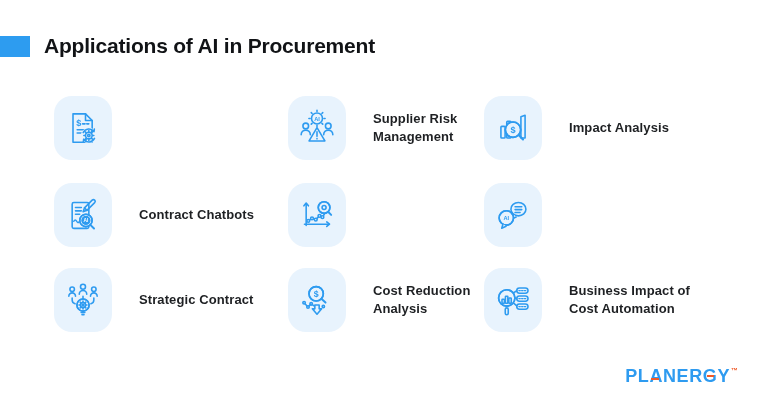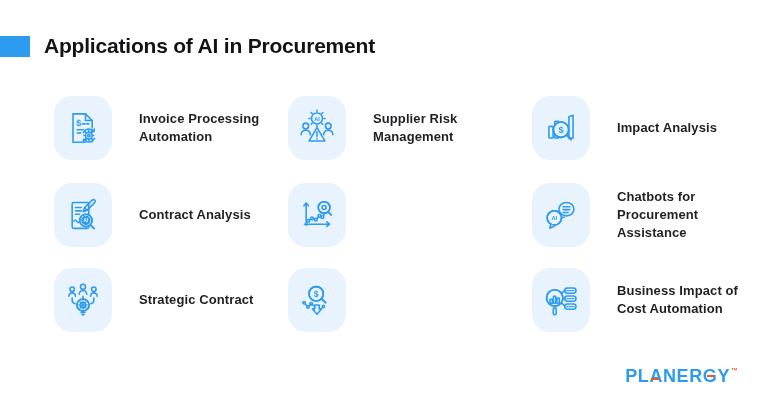--- a/index.html
+++ b/index.html
@@ -34,21 +34,21 @@
   }
   
   .grid{
     position:absolute; top:96px; left:54px; width:694px;
   }
   .row{display:flex;}
   .row-1{margin-bottom:23px;}
   .row-2{margin-bottom:21px;}
   .cell{display:flex; align-items:center; gap:27px;}
   .cell-1{width:234px;}
-  .cell-2{width:244px;}
+  .cell-2{width:196px;}
   .cell-3{flex:1;}
   .tile{
     width:58px; height:64px; border-radius:18px;
     background:var(--tile_bg);
     display:flex; align-items:center; justify-content:center;
     flex:0 0 auto;
   }
   .tile svg{color:var(--icon_stroke); display:block;}
   .item-label{
     font-size:13px; font-weight:700; color:var(--text);
@@ -96,22 +96,20 @@
           <path d="M23.5 19h3M28.5 19h2.5"></path>
           <path d="M17 26h9M17 30h7"></path>
           <circle cx="31" cy="33" r="9.4" style="fill:var(--tile_bg)" stroke="none"></circle>
           <path d="M24.2 29.5a7.6 7.6 0 0 1 13-1.2M37.2 28.3l-3.1-0.5M37.2 28.3l0.4-3.1"></path>
           <path d="M37.8 36.5a7.6 7.6 0 0 1-13 1.2M24.8 37.7l3.1 0.5M24.8 37.7l-0.4 3.1"></path>
           <circle cx="31" cy="33" r="4"></circle>
           <circle cx="31" cy="33" r="1.4"></circle>
           <path d="M31 28.2v-1.2M31 37.8v1.2M35.8 33h1.2M26.2 33h-1.2M34.4 29.6l0.9-0.9M27.6 36.4l-0.9 0.9M34.4 36.4l0.9 0.9M27.6 29.6l-0.9-0.9"></path>
         </svg>
       </div>
-      <div class="item-label">Invoice Processing
-Automation</div>
     </div>
 
     <div class="cell cell-2">
       <div class="tile">
         <svg width="40" height="40" viewBox="0 0 48 48" fill="none" stroke="currentColor" stroke-width="1.9" stroke-linecap="round" stroke-linejoin="round">
           <circle cx="24" cy="12.5" r="6.6"></circle>
           <path d="M24 4.2v-1.4M24 20.8v1.4M32.3 12.5h1.4M15.7 12.5h-1.4M29.9 6.6l1-1M18.1 18.4l-1 1M29.9 18.4l1 1M18.1 6.6l-1-1"></path>
           <text x="24" y="15" font-size="6.8" stroke="none" fill="currentColor" text-anchor="middle">AI</text>
           <circle cx="10.5" cy="21.5" r="3.4"></circle>
           <path d="M5 32a5.5 5.5 0 0 1 11 0"></path>
@@ -153,21 +151,21 @@
           <path d="M25.8 15.5 35 6.2a2.1 2.1 0 0 1 3 3L28.7 18.4"></path>
           <path d="M25.8 15.5l-1.7 4.5 4.6-1.6z"></path>
           <path d="M13 31.5q1.7-3.2 3.4 0t3.4 0"></path>
           <circle cx="27.5" cy="30.5" r="7.4" style="fill:#ffffff"></circle>
           <circle cx="27.5" cy="30.5" r="7.4"></circle>
           <circle cx="27.5" cy="30.5" r="5.6" fill="currentColor" stroke="none"></circle>
           <text x="27.5" y="32.6" font-size="5.8" stroke="none" fill="#ffffff" text-anchor="middle">AI</text>
           <path d="M32.8 35.8l4.4 4.4" stroke-width="2.4"></path>
         </svg>
       </div>
-      <div class="item-label">Contract Analysis</div>
+      <div class="item-label">Contract Chatbots</div>
     </div>
 
     <div class="cell cell-2">
       <div class="tile">
         <svg width="40" height="40" viewBox="0 0 48 48" fill="none" stroke="currentColor" stroke-width="1.9" stroke-linecap="round" stroke-linejoin="round">
           <path d="M11 10.5V36.5"></path>
           <path d="M8.3 13 11 9.7 13.7 13"></path>
           <path d="M9 35h29.2"></path>
           <path d="M35.7 32.3 39 35l-3.3 2.7"></path>
           <path d="M13.5 31 18 28l4.5 1.5 4.5-4.5 3.5 1.5 3-4.5"></path>
@@ -189,23 +187,20 @@
         <svg width="40" height="40" viewBox="0 0 48 48" fill="none" stroke="currentColor" stroke-width="1.9" stroke-linecap="round" stroke-linejoin="round">
           <ellipse cx="30.5" cy="17" rx="9" ry="8"></ellipse>
           <path d="M26.5 14h8M26.5 17.5h8M26.5 21h6"></path>
           <path d="M24.5 23.5 22.8 28.4l5-1.9" style="fill:var(--tile_bg)"></path>
           <circle cx="16" cy="27.5" r="8.6" style="fill:var(--tile_bg)"></circle>
           <circle cx="16" cy="27.5" r="8.6"></circle>
           <path d="M12 34.8 10.5 39.8l5.2-2.2" style="fill:var(--tile_bg)"></path>
           <text x="16" y="30.2" font-size="6.8" stroke="none" fill="currentColor" text-anchor="middle">AI</text>
         </svg>
       </div>
-      <div class="item-label">Chatbots for
-Procurement
-Assistance</div>
     </div>
 
   </div>
 
   <div class="row row-3">
 
     <div class="cell cell-1">
       <div class="tile">
         <svg width="40" height="40" viewBox="0 0 48 48" fill="none" stroke="currentColor" stroke-width="1.9" stroke-linecap="round" stroke-linejoin="round">
           <circle cx="24" cy="8" r="3"></circle>
@@ -234,20 +229,22 @@
           <circle cx="13.2" cy="32.3" r="1.5" fill="#ffffff"></circle>
           <circle cx="17" cy="28.6" r="1.5" fill="#ffffff"></circle>
           <circle cx="23" cy="16.5" r="8.6" style="fill:var(--tile_bg)"></circle>
           <circle cx="23" cy="16.5" r="8.6"></circle>
           <text x="23" y="20.4" font-size="10.5" stroke="none" fill="currentColor" text-anchor="middle">$</text>
           <path d="M29.6 22.7l4.6 4.4" stroke-width="2.4"></path>
           <path d="M21.4 30h5.2v4.6h3L24 41l-5.6-6.4h3z"></path>
           <circle cx="31.6" cy="31.8" r="1.4" fill="#ffffff"></circle>
         </svg>
       </div>
+      <div class="item-label">Cost Reduction
+Analysis</div>
     </div>
 
     <div class="cell cell-3">
       <div class="tile">
         <svg width="40" height="40" viewBox="0 0 48 48" fill="none" stroke="currentColor" stroke-width="1.9" stroke-linecap="round" stroke-linejoin="round">
           <path d="M24.5 15.5l4-2.6M26.4 21.7l2.1 0.4M24.5 27.5l4 3.6"></path>
           <circle cx="16.5" cy="21.5" r="9.8" style="fill:var(--tile_bg)"></circle>
           <circle cx="16.5" cy="21.5" r="9.8"></circle>
           <rect x="10.8" y="23" width="2.9" height="4.8" rx="0.6"></rect>
           <rect x="14.9" y="19.5" width="2.9" height="8.3" rx="0.6"></rect>

